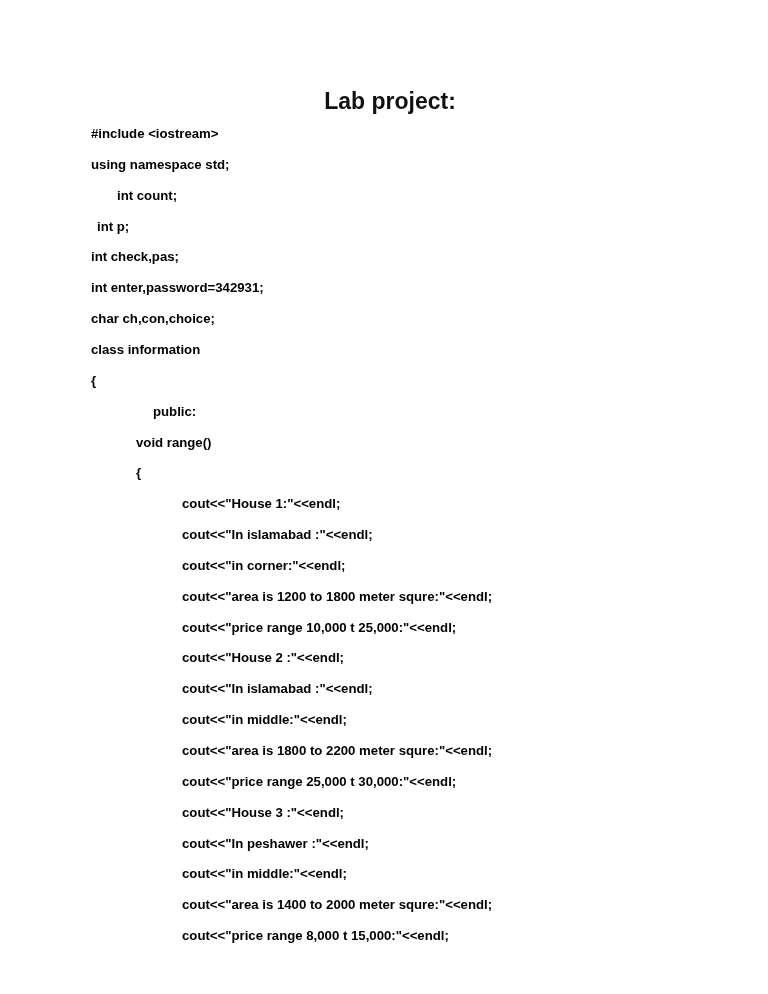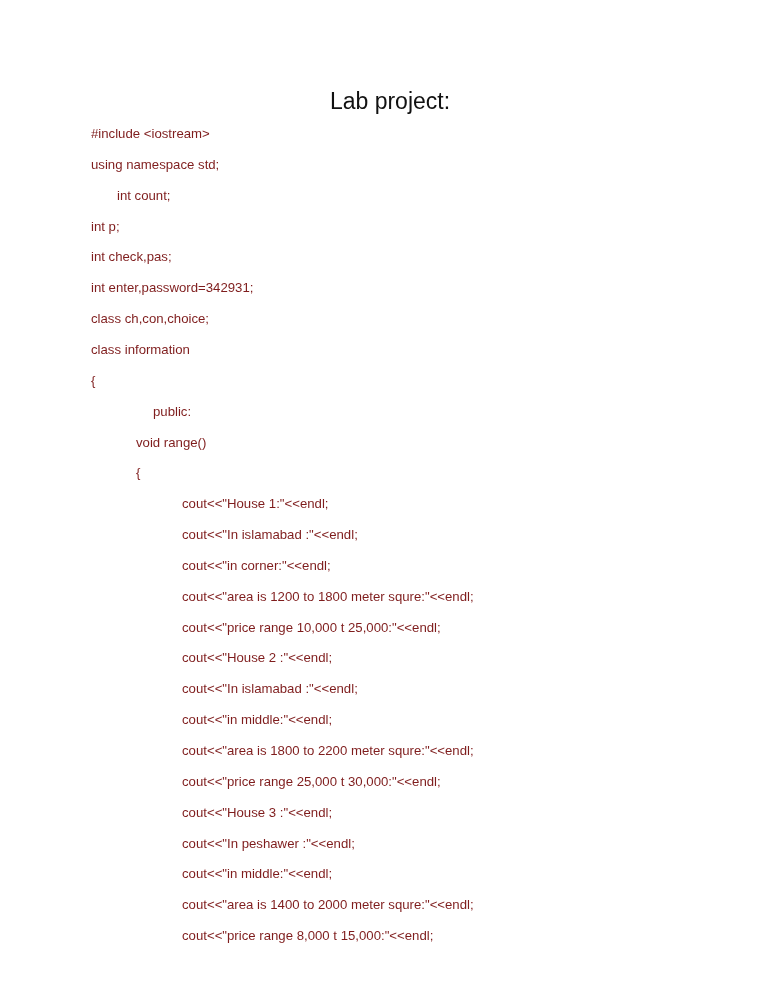--- a/index.html
+++ b/index.html
@@ -1,43 +1,43 @@
 <!DOCTYPE html>
 <html><head>
   <meta charset="utf-8">
   <style>
     html, body { margin: 0; padding: 0; background: #ffffff; }
     body {
       width: 768px; height: 994px; position: relative; overflow: hidden;
       font-family: "Liberation Sans", "DejaVu Sans", sans-serif;
       color: #000000;
     }
-    .page { position: absolute; left: 0; top: 0; width: 768px; height: 994px; background: #ffffff; }
+    .page { position: absolute; left: 0; top: 0; width: 768px; height: 994px; background: #ffffff; font-weight: bold; }
     .title {
       position: absolute; top: 86px; left: 0; width: 768px;
       text-align: center; font-size: 23px; line-height: 30px; color: #111;
       padding-left: 12px; box-sizing: border-box;
     }
     .code-line {
-      position: absolute; font-size: 13.2px; line-height: 18px; white-space: pre; color: #7f1d1d;
+      position: absolute; font-size: 13.2px; line-height: 18px; white-space: pre; color: #000000;
     }
   </style>
 </head>
 <body>
 
 <div class="page">
   <div class="title">Lab project:</div>
 
   <div class="code-line" style="top: 125px; left: 91px;">#include &lt;iostream&gt;</div>
   <div class="code-line" style="top: 155.85px; left: 91px;">using namespace std;</div>
   <div class="code-line" style="top: 186.7px; left: 91px; margin-left: 26px;">int count;</div>
-  <div class="code-line" style="top: 217.55px; left: 91px;">int p;</div>
+  <div class="code-line" style="top: 217.55px; left: 97px;">int p;</div>
   <div class="code-line" style="top: 248.4px; left: 91px;">int check,pas;</div>
   <div class="code-line" style="top: 279.25px; left: 91px;">int enter,password=342931;</div>
-  <div class="code-line" style="top: 310.1px; left: 91px;">class ch,con,choice;</div>
+  <div class="code-line" style="top: 310.1px; left: 91px;">char ch,con,choice;</div>
   <div class="code-line" style="top: 340.95px; left: 91px;">class information</div>
   <div class="code-line" style="top: 371.8px; left: 91px;">{</div>
   <div class="code-line" style="top: 402.65px; left: 136px; margin-left: 17px;">public:</div>
   <div class="code-line" style="top: 433.5px; left: 136px;">void range()</div>
   <div class="code-line" style="top: 464.35px; left: 136px;">{</div>
   <div class="code-line" style="top: 495.2px; left: 182px;">cout&lt;&lt;"House 1:"&lt;&lt;endl;</div>
   <div class="code-line" style="top: 526.05px; left: 182px;">cout&lt;&lt;"In islamabad :"&lt;&lt;endl;</div>
   <div class="code-line" style="top: 556.9px; left: 182px;">cout&lt;&lt;"in corner:"&lt;&lt;endl;</div>
   <div class="code-line" style="top: 587.75px; left: 182px;">cout&lt;&lt;"area is 1200 to 1800 meter squre:"&lt;&lt;endl;</div>
   <div class="code-line" style="top: 618.6px; left: 182px;">cout&lt;&lt;"price range 10,000 t 25,000:"&lt;&lt;endl;</div>

